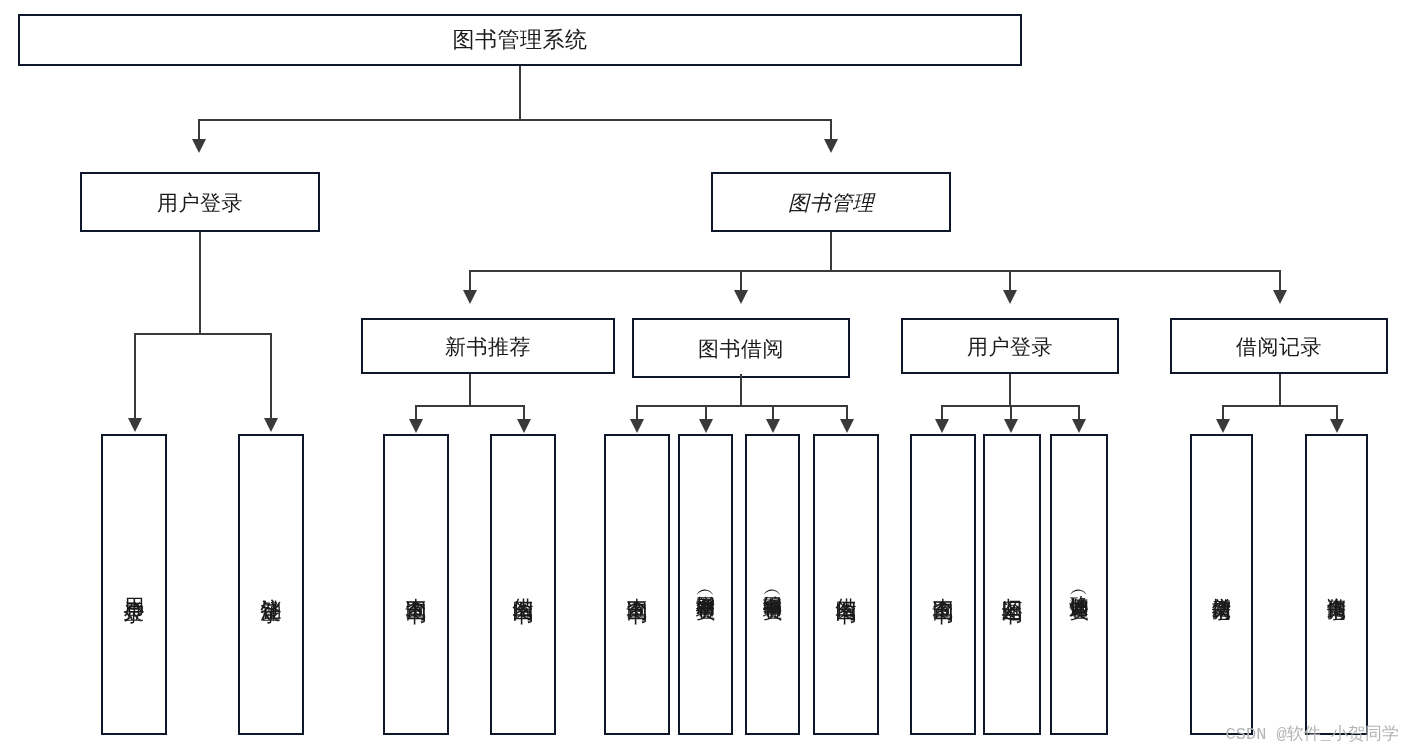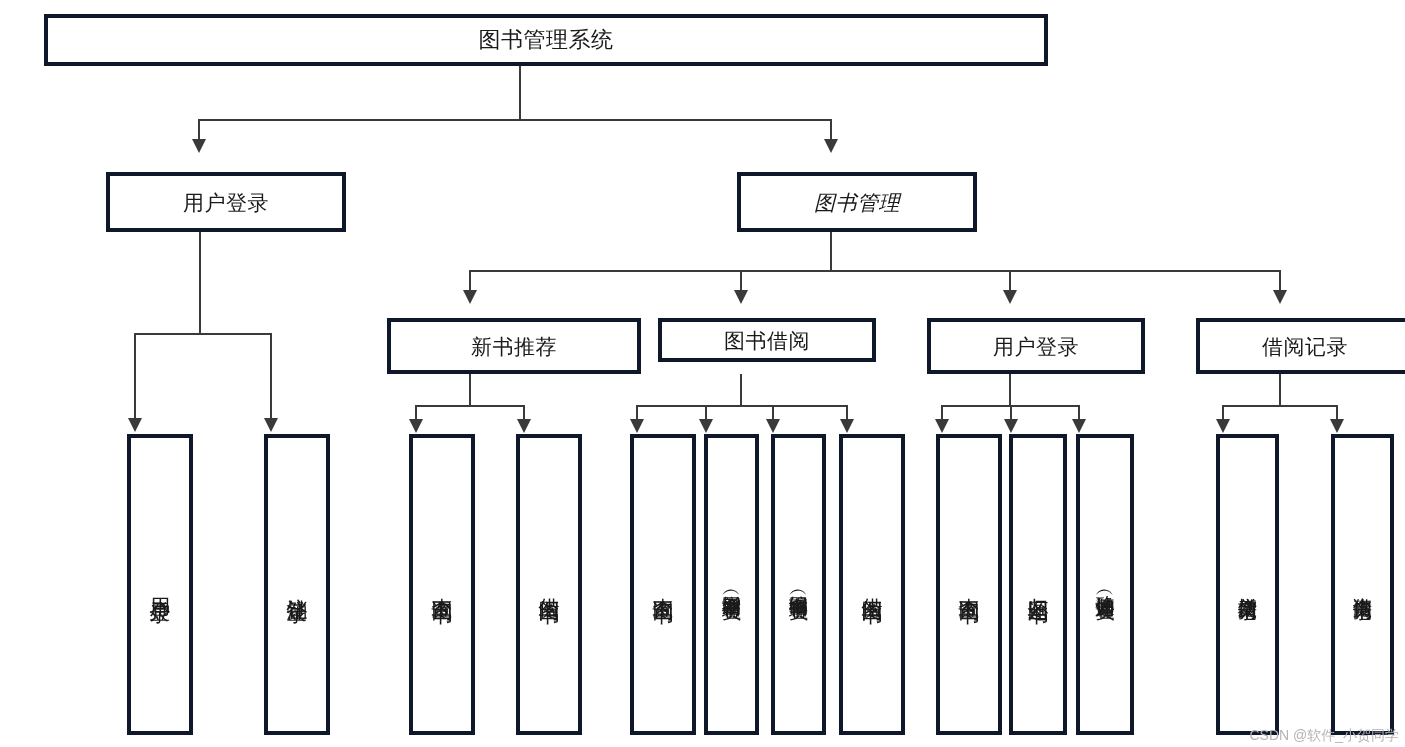--- a/index.html
+++ b/index.html
@@ -16,26 +16,25 @@
     width: 1405px;
     height: 747px;
     background: #ffffff;
     overflow: hidden;
   }
   
   .node {
     position: absolute;
     box-sizing: border-box;
     background: #ffffff;
-    border: 4px solid #0f172a;
+    border: 2px solid #0f172a;
     display: flex;
     align-items: center;
     justify-content: center;
     color: #1a1a1a;
-    margin-left: 26px;
   }
   .node .label {
     display: block;
     text-align: center;
     line-height: 1.0;
     white-space: nowrap;
   }
   
   .node.horiz .label {
     font-size: 21px;
@@ -75,24 +74,24 @@
     height: 0;
     border-left: 7px solid transparent;
     border-right: 7px solid transparent;
     border-top: 14px solid #3a3a3a;
   }
   
   #watermark {
     position: absolute;
     right: 6px;
     bottom: 2px;
-    font-size: 14px;
+    font-size: 17px;
     color: #b4b4b4;
     white-space: nowrap;
-    font-family: Liberation Sans, sans-serif;
+    font-family: Liberation Mono, monospace;
     pointer-events: none;
   }
 </style>
 </head>
 <body>
 
 <div id="diagram-root">
 
   <div class="node root horiz" style="left:18px; top:14px; width:1004px; height:52px;">
     <span class="label">图书管理系统</span>
@@ -129,21 +128,21 @@
   <div class="seg v" style="left:740px; top:270px; width:2px; height:22px;"></div>
   <div class="arrow" style="left:734px; top:290px;"></div>
   <div class="seg v" style="left:1009px; top:270px; width:2px; height:22px;"></div>
   <div class="arrow" style="left:1003px; top:290px;"></div>
   <div class="seg v" style="left:1279px; top:270px; width:2px; height:22px;"></div>
   <div class="arrow" style="left:1273px; top:290px;"></div>
 
   <div class="node horiz" style="left:361px; top:318px; width:254px; height:56px;">
     <span class="label">新书推荐</span>
   </div>
-  <div class="node horiz" style="left:632px; top:318px; width:218px; height:44px;">
+  <div class="node horiz" style="left:632px; top:318px; width:218px; height:60px;">
     <span class="label">图书借阅</span>
   </div>
   <div class="node horiz" style="left:901px; top:318px; width:218px; height:56px;">
     <span class="label">用户登录</span>
   </div>
   <div class="node horiz" style="left:1170px; top:318px; width:218px; height:56px;">
     <span class="label">借阅记录</span>
   </div>
 
   <div class="seg v" style="left:469px; top:374px; width:2px; height:33px;"></div>

